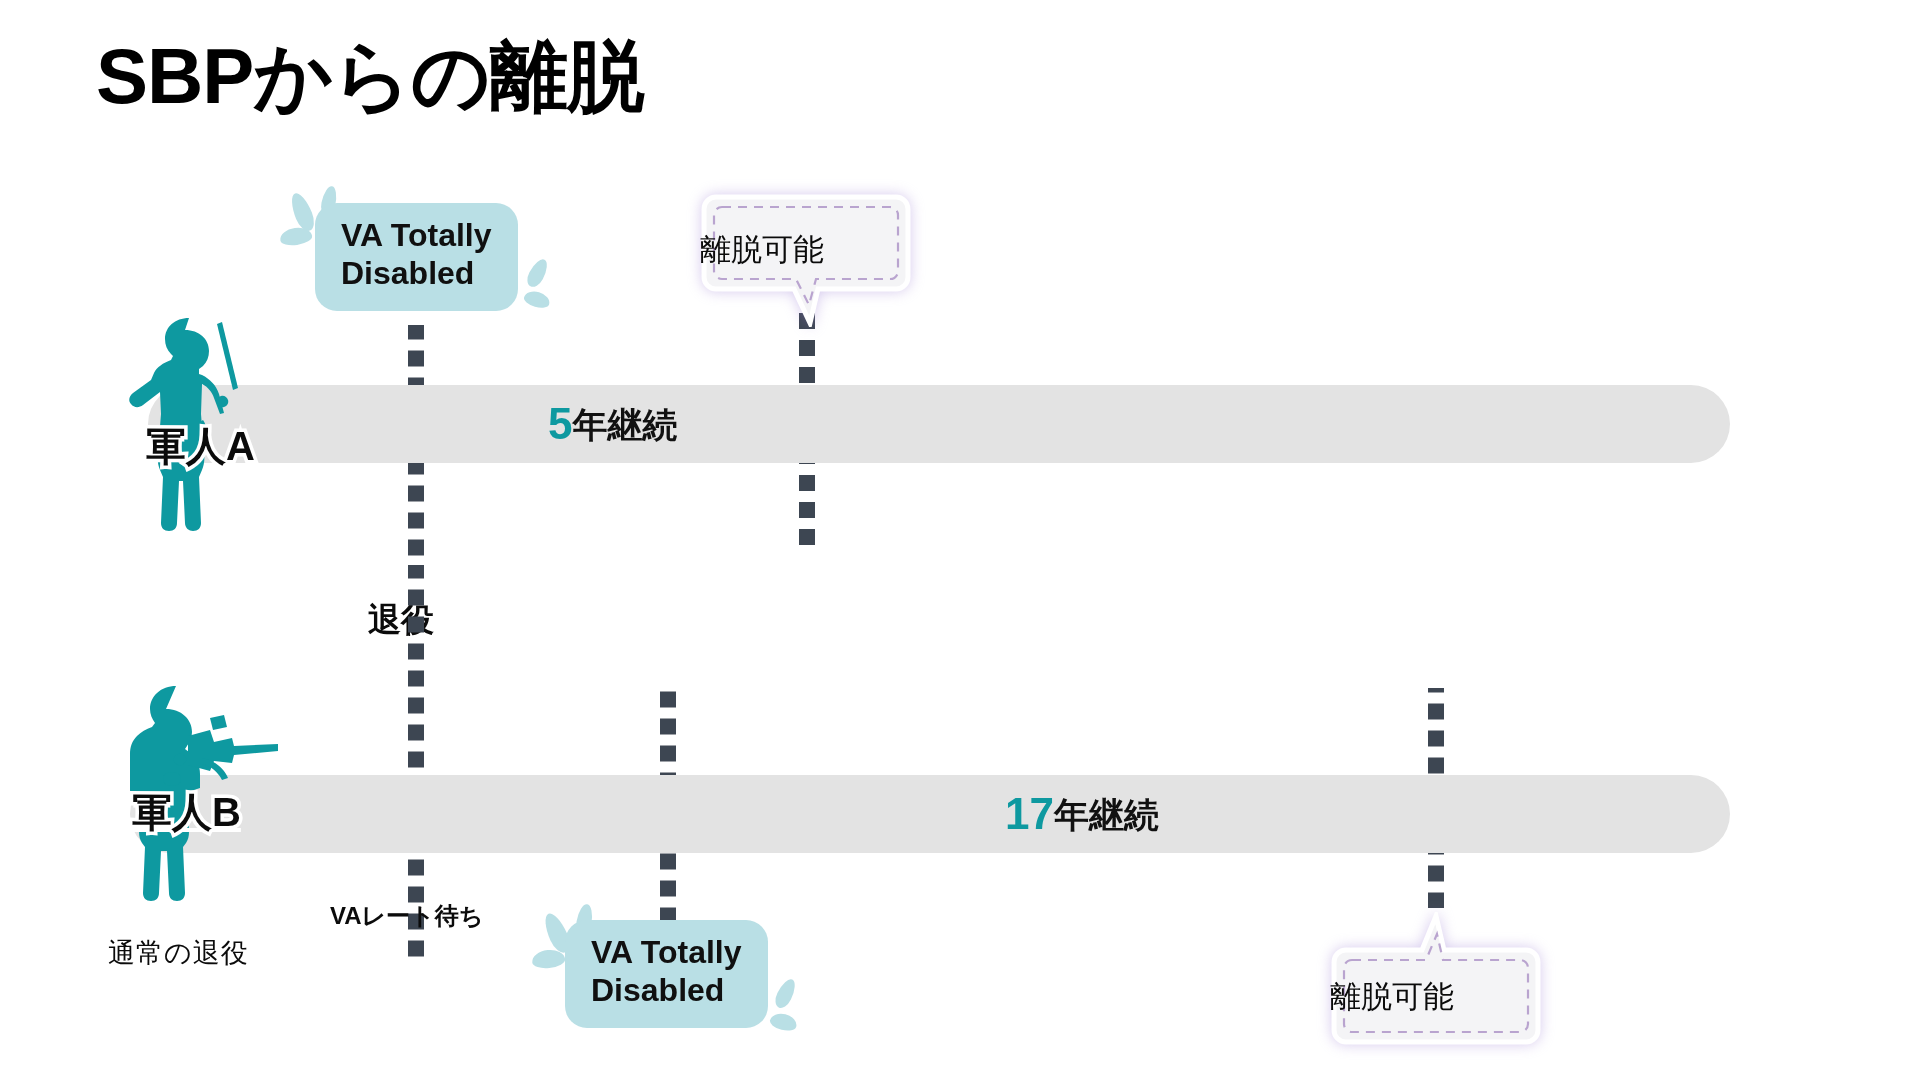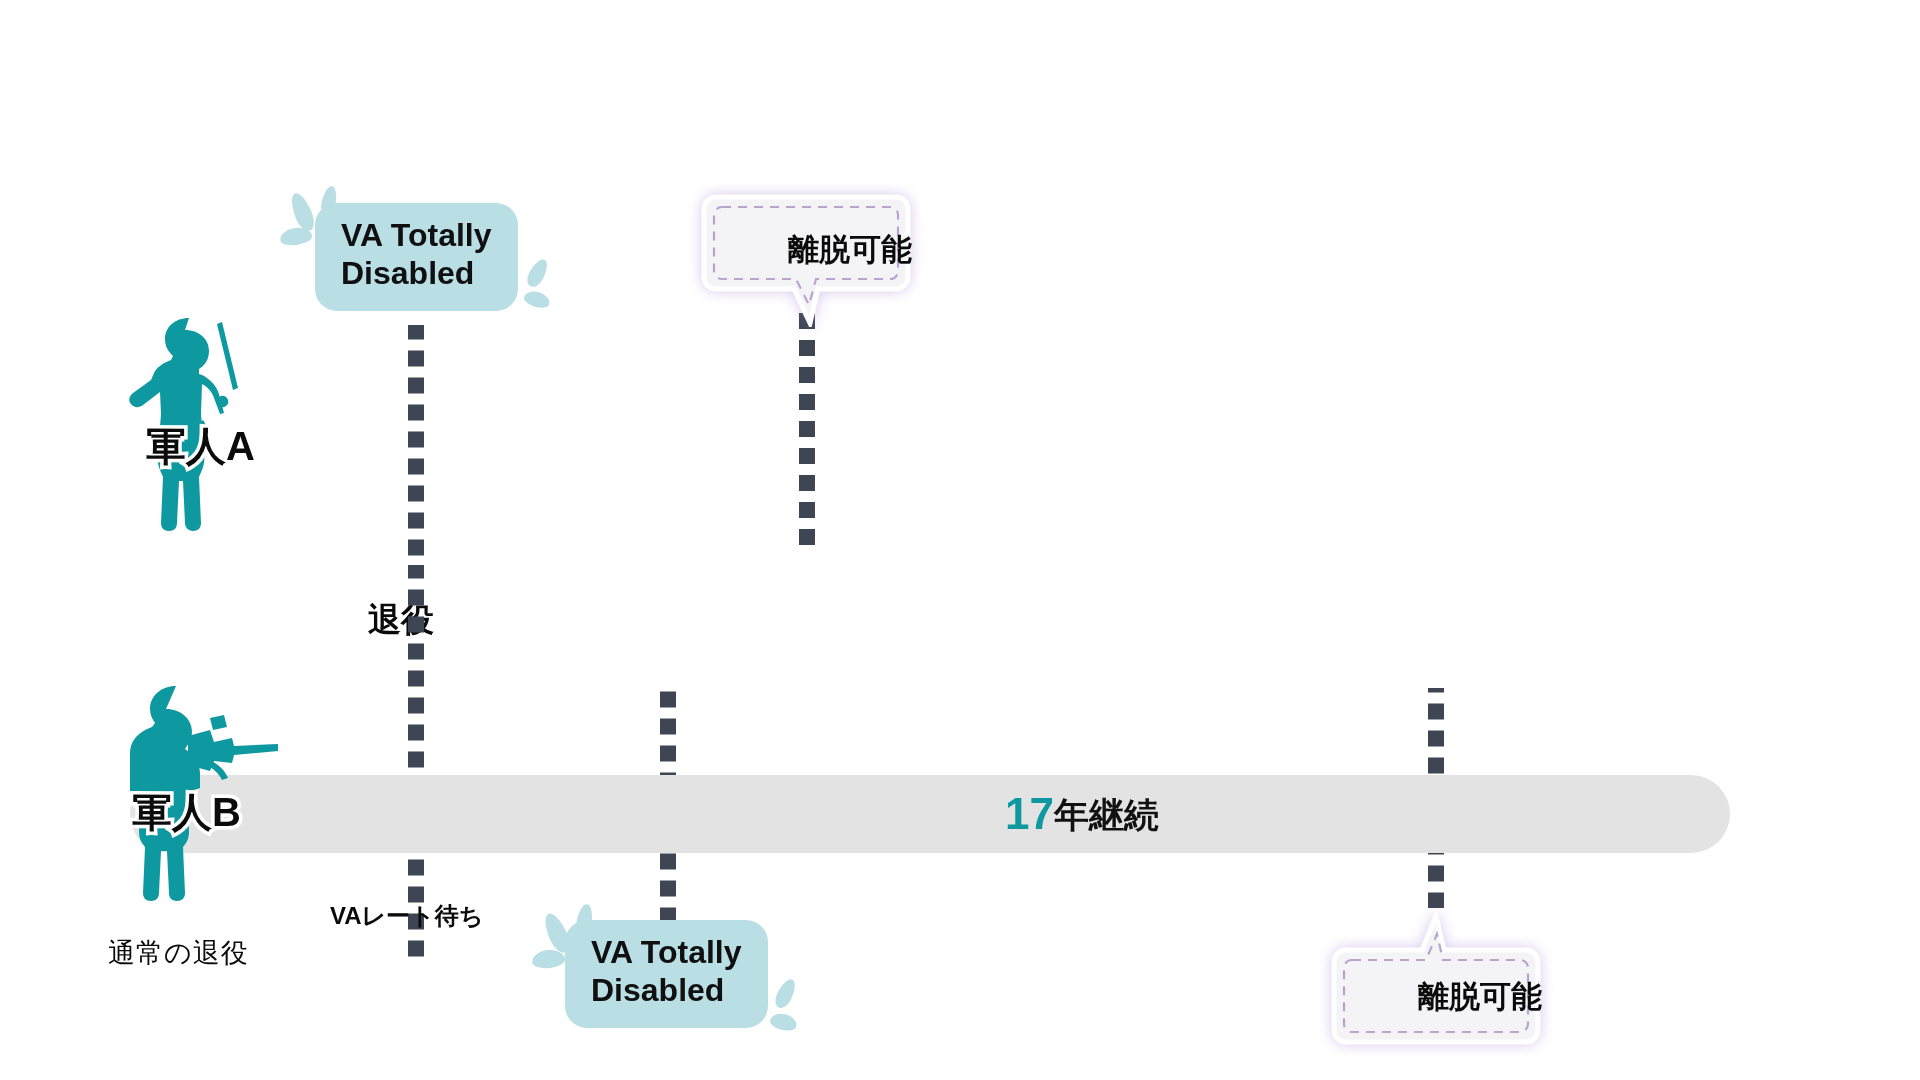--- a/index.html
+++ b/index.html
@@ -84,21 +84,21 @@
     position: absolute;
     font-size: 40px;
     font-weight: 900;
     color: #0b0b0b;
     white-space: nowrap;
     -webkit-text-stroke: 7px #ffffff;
     paint-order: stroke fill;
     letter-spacing: 0;
   }
   #name-a { left: 146px; top: 419px; }
-  #name-b { left: 132px; top: 785px; }
+  #name-b { left: 132px; top: 785px; text-decoration: underline; }
 
   
   .caption {
     position: absolute;
     font-size: 28px;
     color: #0b0b0b;
     white-space: nowrap;
   }
   .caption.light { font-weight: 500; letter-spacing: 1px; }
   .caption.bold  { font-weight: 900; }
@@ -154,42 +154,46 @@
   #spark-br .s2 { left: 0px;  top: 36px; width: 27px; height: 16px; transform: rotate(14deg); }
 
   
   .bubble {
     position: absolute;
     filter: drop-shadow(0 0 7px rgba(150,120,210,0.40));
   }
   .bubble .bubble-text {
     position: absolute;
     left: 0; right: 0;
-    text-align: right;
+    text-align: left;
     font-size: 31px;
-    font-weight: 700;
+    font-weight: 400;
     color: #0b0b0b;
     white-space: nowrap;
   }
   #bubble-a { left: 700px; top: 193px; width: 212px; height: 134px; }
   #bubble-a .bubble-text { top: 36px; }
   #bubble-b { left: 1330px; top: 912px; width: 212px; height: 134px; }
   #bubble-b .bubble-text { top: 64px; }
 
   .bubble svg { position: absolute; inset: 0; width: 100%; height: 100%; }
 </style>
 </head>
 <body>
 
 <div id="stage">
 
+  <div class="page-title">SBPからの離脱</div>
 
   <div class="vdots" id="dots-a1"></div>
   <div class="vdots" id="dots-a2"></div>
 
+  <div class="track" id="track-a">
+    <div class="track-label"><span class="num">5</span><span>年継続</span></div>
+  </div>
 
   <svg class="soldier" id="soldier-a" viewBox="0 0 140 240">
     <g fill="#0e99a0">
       <path d="M64 8 c-14 0 -24 9 -24 21 0 6 2 11 6 15 l2 2 -2 4 c-8 3 -14 7 -17 13 l-3 7 -18 13 c-4 3 -5 8 -2 11 3 4 8 4 12 1 l17 -13 1 22 -3 38 c-1 7 0 13 2 18 l3 7 -2 46 c0 5 3 8 8 8 5 0 8 -3 8 -8 l2 -42 4 0 2 42 c0 5 4 8 8 8 5 0 8 -3 8 -8 l-2 -46 3 -7 c2 -5 3 -11 2 -18 l-3 -38 1 -30 c6 3 10 8 12 14 l6 16 4 -1 -5 -19 c-3 -9 -9 -15 -17 -19 l-3 -1 0 -5 4 -3 c4 -4 6 -9 6 -15 0 -12 -10 -21 -24 -21 z"></path>
       <path d="M92 14 l5 -2 16 66 -5 2 z"></path>
       <path d="M96 86 c3 -1 6 1 7 4 1 3 -1 6 -4 7 -3 1 -6 -1 -7 -4 -1 -3 1 -6 4 -7 z"></path>
       <path d="M78 110 c4 6 5 13 3 20 l-4 -2 c1 -5 1 -11 -2 -16 z"></path>
     </g>
   </svg>
   <div class="soldier-name" id="name-a">軍人A</div>

